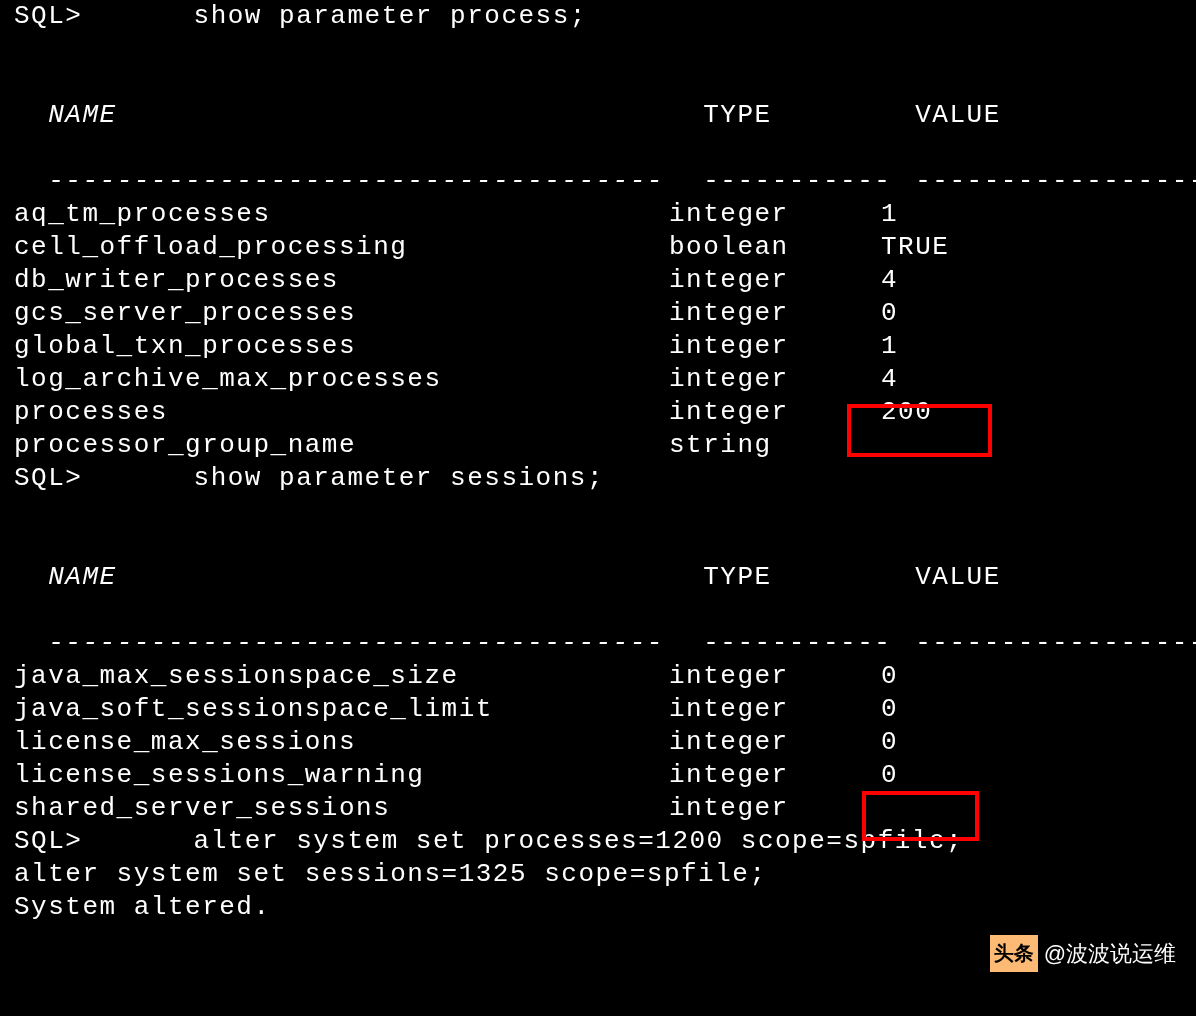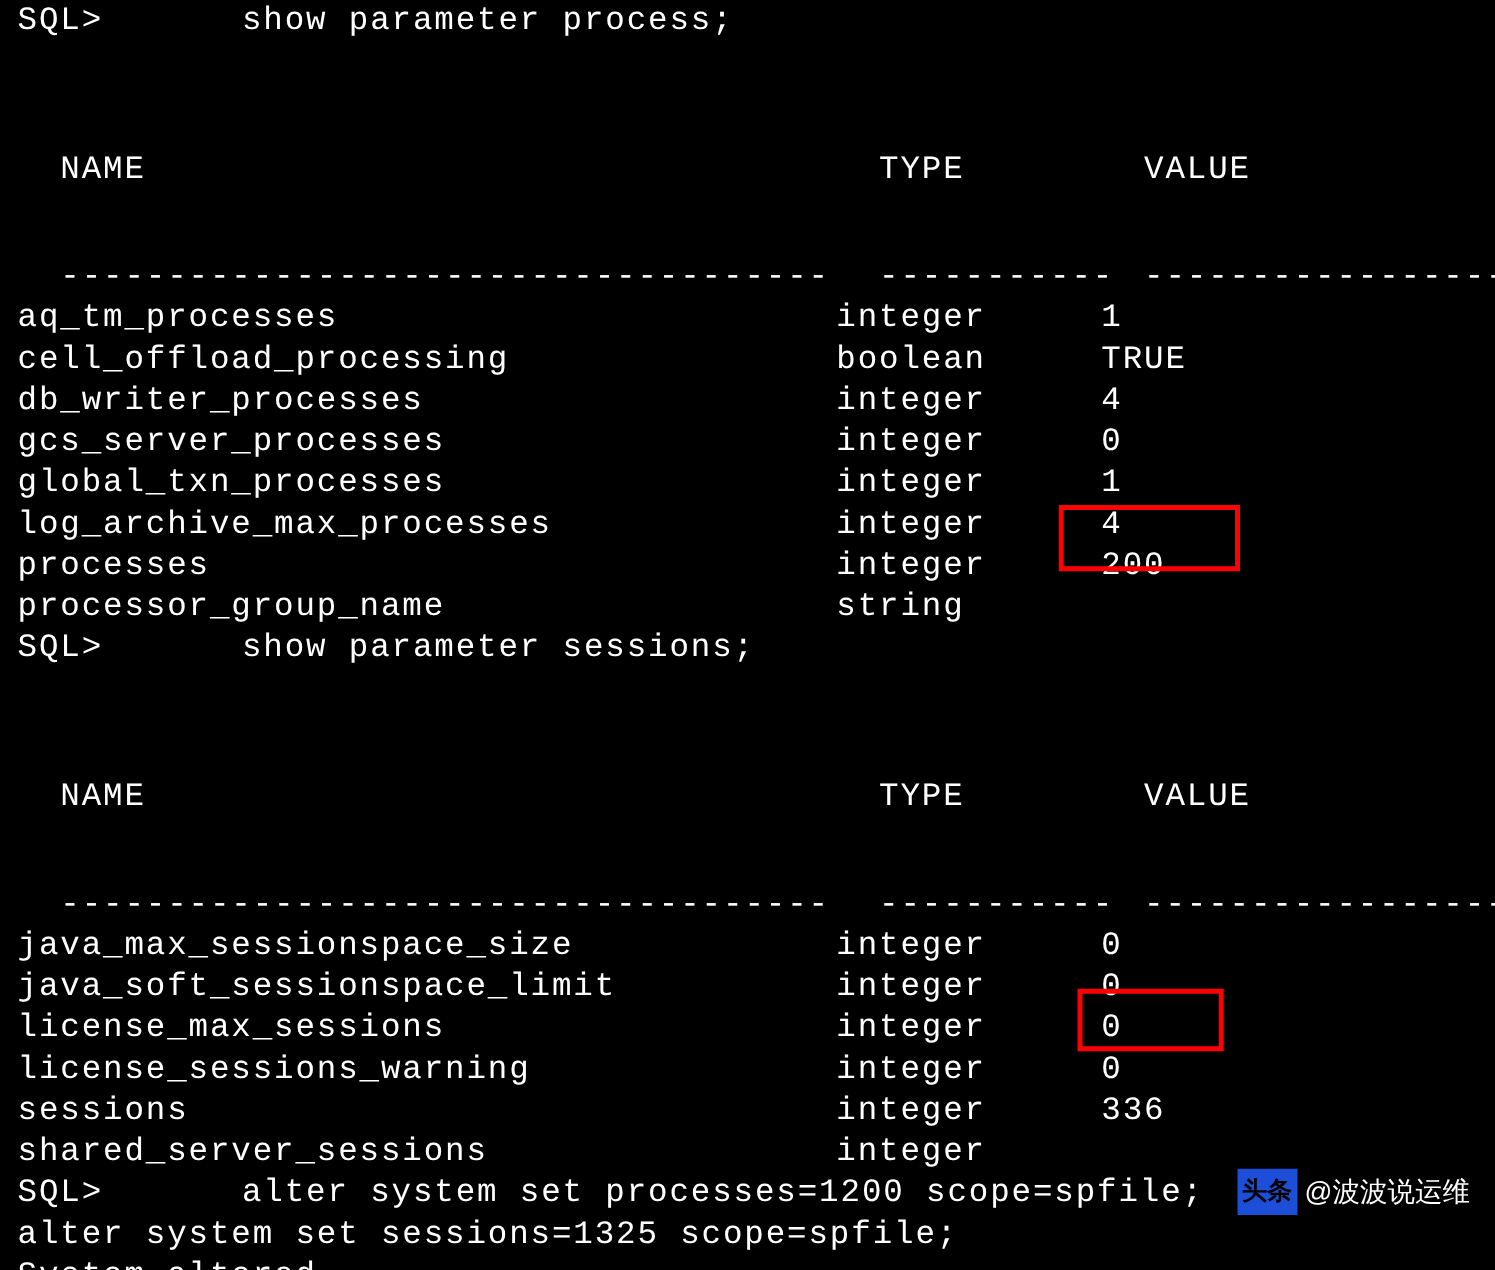--- a/index.html
+++ b/index.html
@@ -33,28 +33,28 @@
     .col-type {
       display: inline-block;
       width: 212px;
     }
     .col-value {
       display: inline-block;
     }
     .header-name {
       display: inline-block;
       width: 655px;
+      font-style: italic;
     }
     .header-type {
       display: inline-block;
       width: 212px;
     }
     .header-value {
       display: inline-block;
-      margin-top: 20px;
     }
     .row {
       white-space: pre;
     }
     .spacer {
       height: 33px;
     }
     .highlight-box {
       position: absolute;
       border: 4px solid red;
@@ -77,21 +77,21 @@
       bottom: 44px;
       color: #fff;
       font-family: sans-serif;
       font-size: 22px;
       display: flex;
       align-items: center;
       gap: 6px;
       letter-spacing: 0;
     }
     .watermark-badge {
-      background: #1d4ed8;
+      background: #fdba74;
       color: #000;
       font-weight: bold;
       padding: 2px 4px;
       font-size: 20px;
     }
   </style>
 </head>
 <body>
 
 <div class="line">
@@ -135,21 +135,20 @@
 
 <div class="row">
   <span class="header-name">------------------------------------</span><span class="header-type">-----------</span><span class="header-value">------------------</span>
 </div>
 
 <div id="table2-rows">
     <div class="row"><span class="col-name">java_max_sessionspace_size</span><span class="col-type">integer</span><span class="col-value">0</span></div>
     <div class="row"><span class="col-name">java_soft_sessionspace_limit</span><span class="col-type">integer</span><span class="col-value">0</span></div>
     <div class="row"><span class="col-name">license_max_sessions</span><span class="col-type">integer</span><span class="col-value">0</span></div>
     <div class="row"><span class="col-name">license_sessions_warning</span><span class="col-type">integer</span><span class="col-value">0</span></div>
-    <div class="row"><span class="col-name">sessions</span><span class="col-type">integer</span><span class="col-value">336</span></div>
     <div class="row"><span class="col-name">shared_server_sessions</span><span class="col-type">integer</span><span class="col-value"></span></div>
   </div>
 
 <div class="line">
   <span>SQL&gt;</span>
   <span> </span>
   <span>alter system set processes=1200 scope=spfile;</span>
 </div>
 
 <div class="line">

